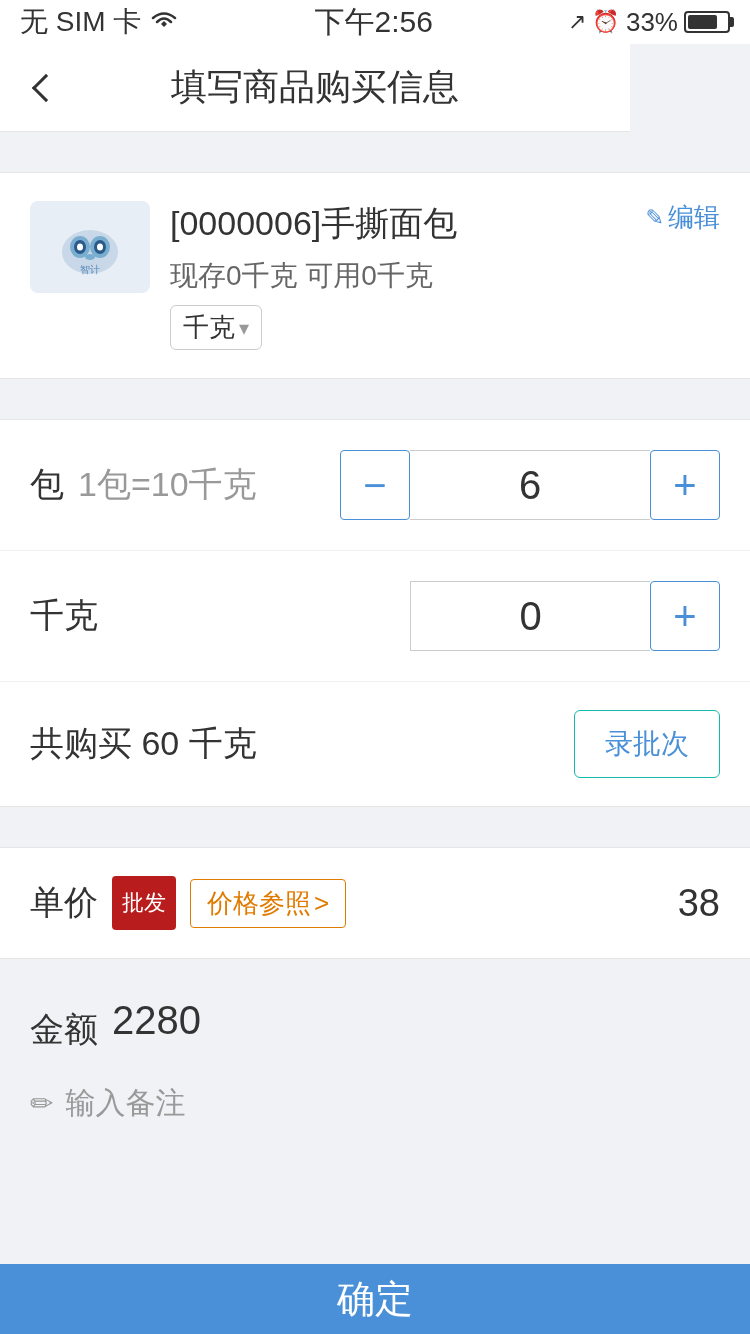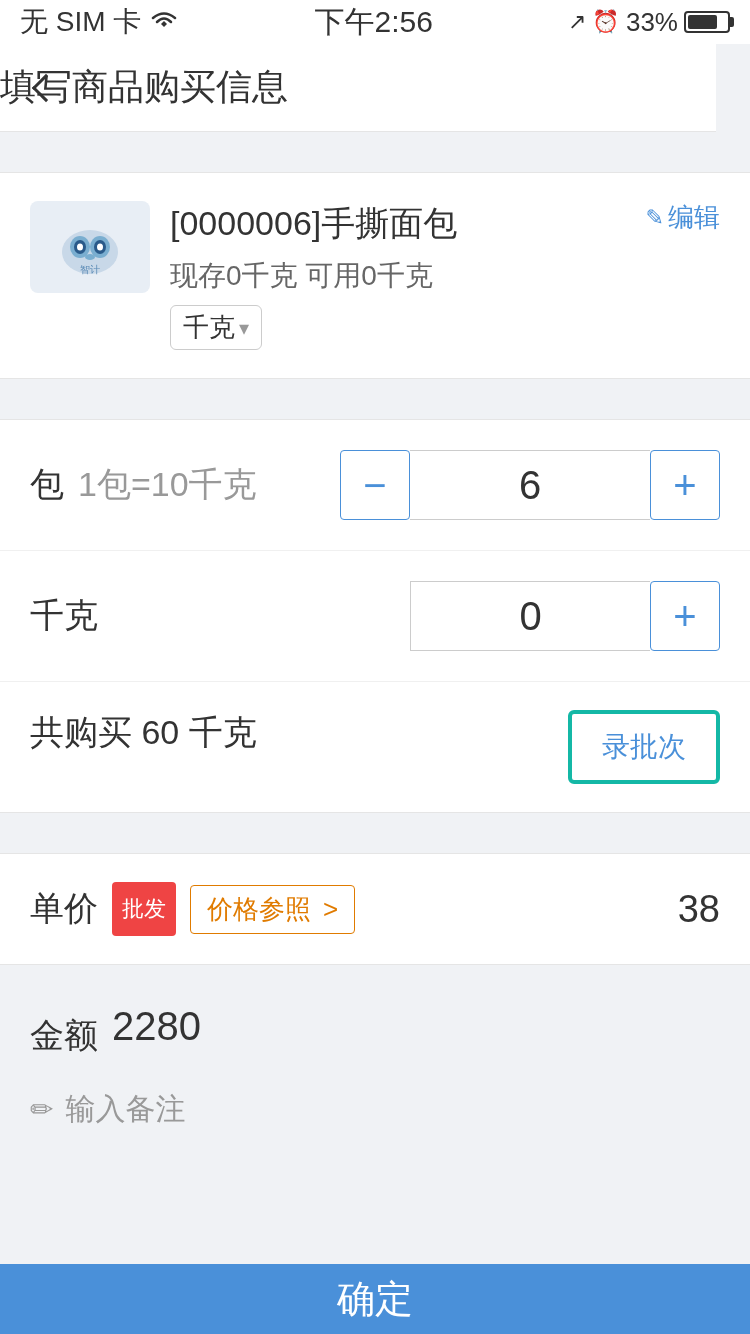--- a/index.html
+++ b/index.html
@@ -34,25 +34,26 @@
       position: relative; display: inline-flex; align-items: center; padding: 2px;
     }
     .battery-bar::after {
       content: ''; position: absolute; right: -6px; top: 50%; transform: translateY(-50%);
       width: 4px; height: 10px; background: #333; border-radius: 0 2px 2px 0;
     }
     .battery-fill { width: 76%; height: 100%; background: #333; border-radius: 2px; }
 
     
     .nav-bar {
-      width: 716px;
+      width: 630px;
       height: 88px;
       background: #fff;
       display: flex;
       align-items: center;
+      justify-content: center;
       position: relative;
       border-bottom: 1px solid #e5e5e5;
     }
     .nav-back {
       position: absolute; left: 24px;
       width: 44px; height: 44px;
       display: flex; align-items: center; justify-content: center;
       cursor: pointer;
     }
     .nav-back-arrow {
@@ -122,51 +123,51 @@
     }
     .qty-input {
       width: 240px; height: 70px;
       border: 1px solid #ccc; border-left: none; border-right: none;
       text-align: center; font-size: 40px; color: #333; background: #fff;
     }
     .qty-input-no-left { border-left: 1px solid #ccc; }
 
     
     .summary-row {
-      display: flex; justify-content: space-between;
+      display: flex; align-items: center; justify-content: space-between;
       padding: 28px 30px;
       background: #fff;
     }
     .summary-text { font-size: 34px; color: #333; }
     .record-btn {
-      border: 4px solid #14b8a6; color: #4a90d9; background: #fff;
+      border: 1px solid #14b8a6; color: #4a90d9; background: #fff;
       padding: 14px 30px; border-radius: 6px; font-size: 28px; cursor: pointer;
     }
 
     
     .price-section {
       background: #fff;
       margin-top: 20px;
       border-top: 1px solid #e5e5e5;
       border-bottom: 1px solid #e5e5e5;
       padding: 28px 30px;
     }
     .price-row {
       display: flex; align-items: center; justify-content: space-between;
     }
     .price-left { display: flex; align-items: center; gap: 14px; }
     .price-label { font-size: 34px; color: #333; }
     .price-tag {
-      background: #ef4444; color: #fff; font-size: 22px;
+      background: #b91c1c; color: #fff; font-size: 22px;
       padding: 12px 10px; border-radius: 4px;
     }
     .price-ref-btn {
       border: 1px solid #e07b00; color: #e07b00; background: #fff;
       padding: 6px 16px; border-radius: 4px; font-size: 26px;
-      display: flex; align-items: center; gap: 12px; cursor: pointer;
+      display: flex; align-items: center; gap: 3px; cursor: pointer;
     }
     .price-value { font-size: 38px; color: #333; font-weight: 400; }
 
     
     .amount-section {
       background: #f0f2f5;
       padding: 28px 30px 0;
     }
     .amount-row { display: flex; align-items: center; gap: 14px; margin-bottom: 20px; }
     .amount-label { font-size: 34px; color: #333; margin-top: 20px; }

